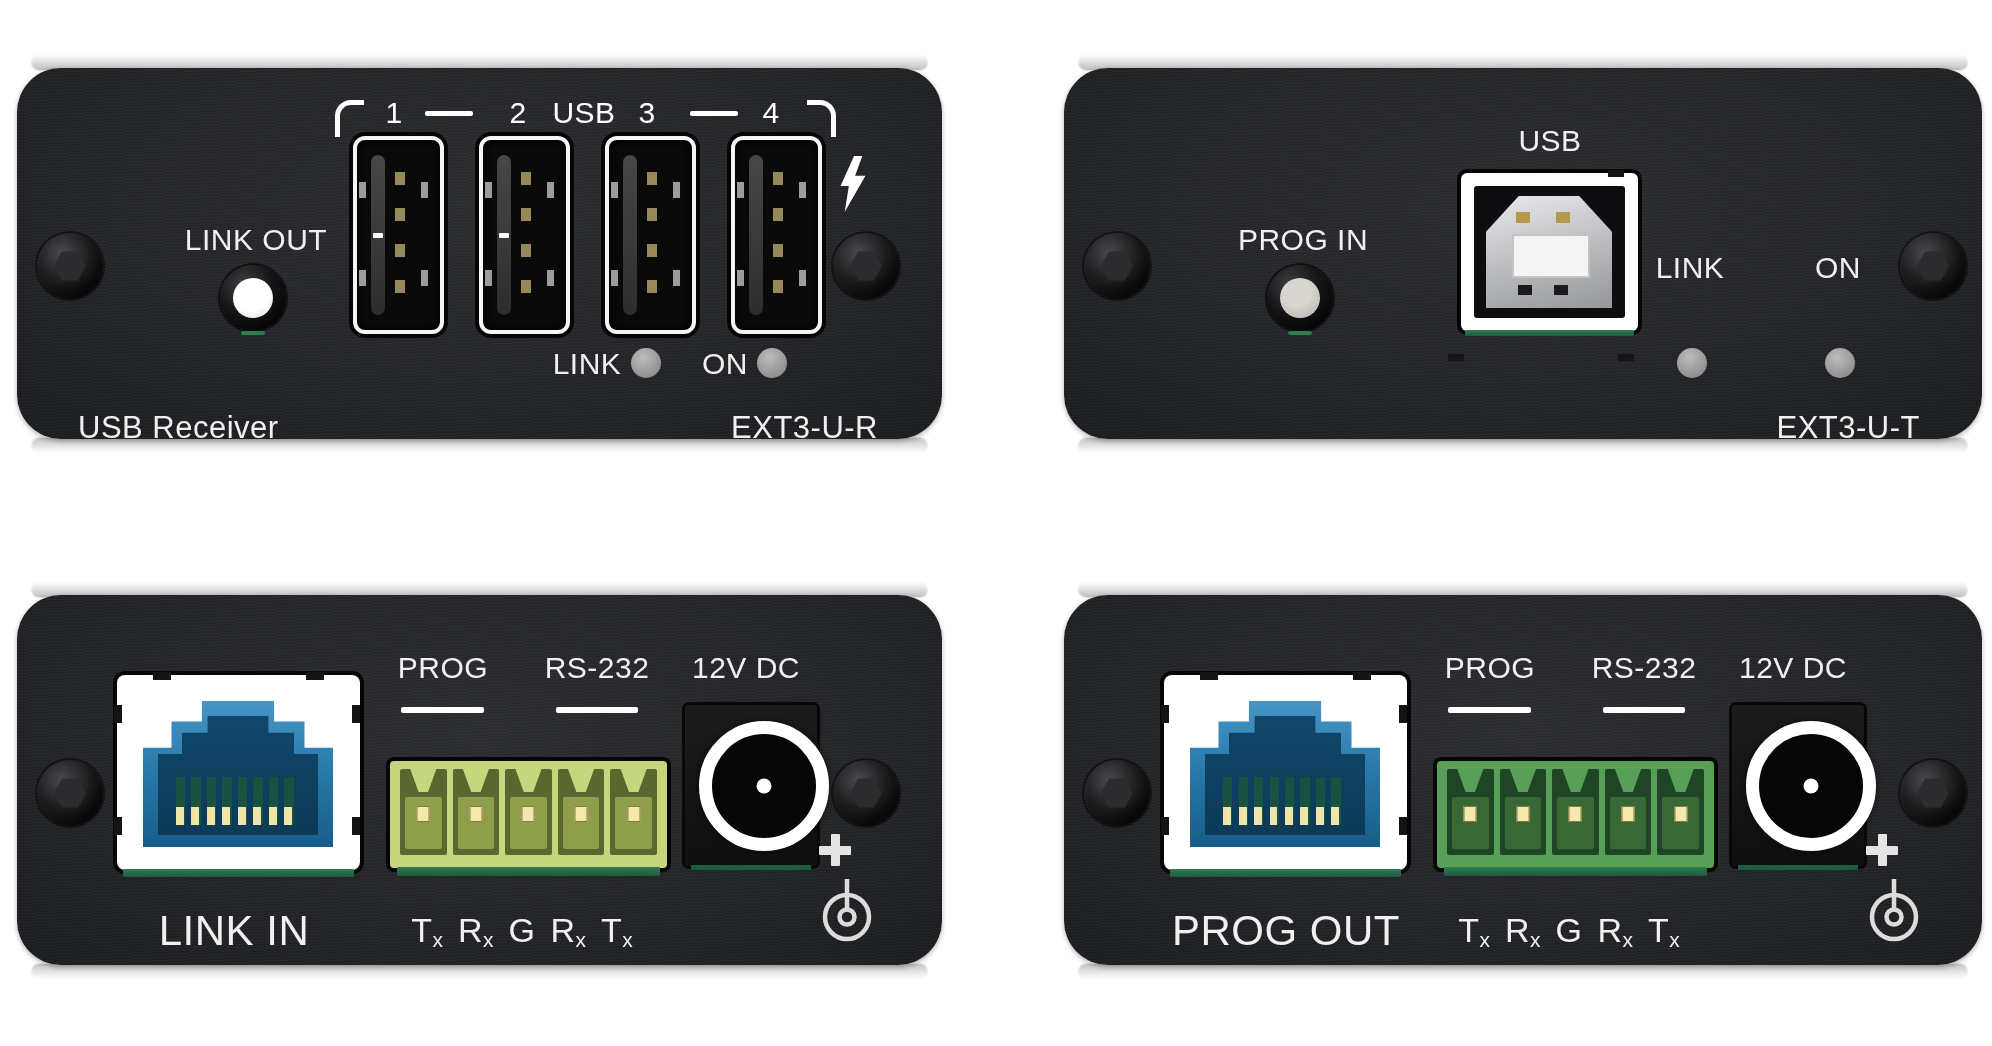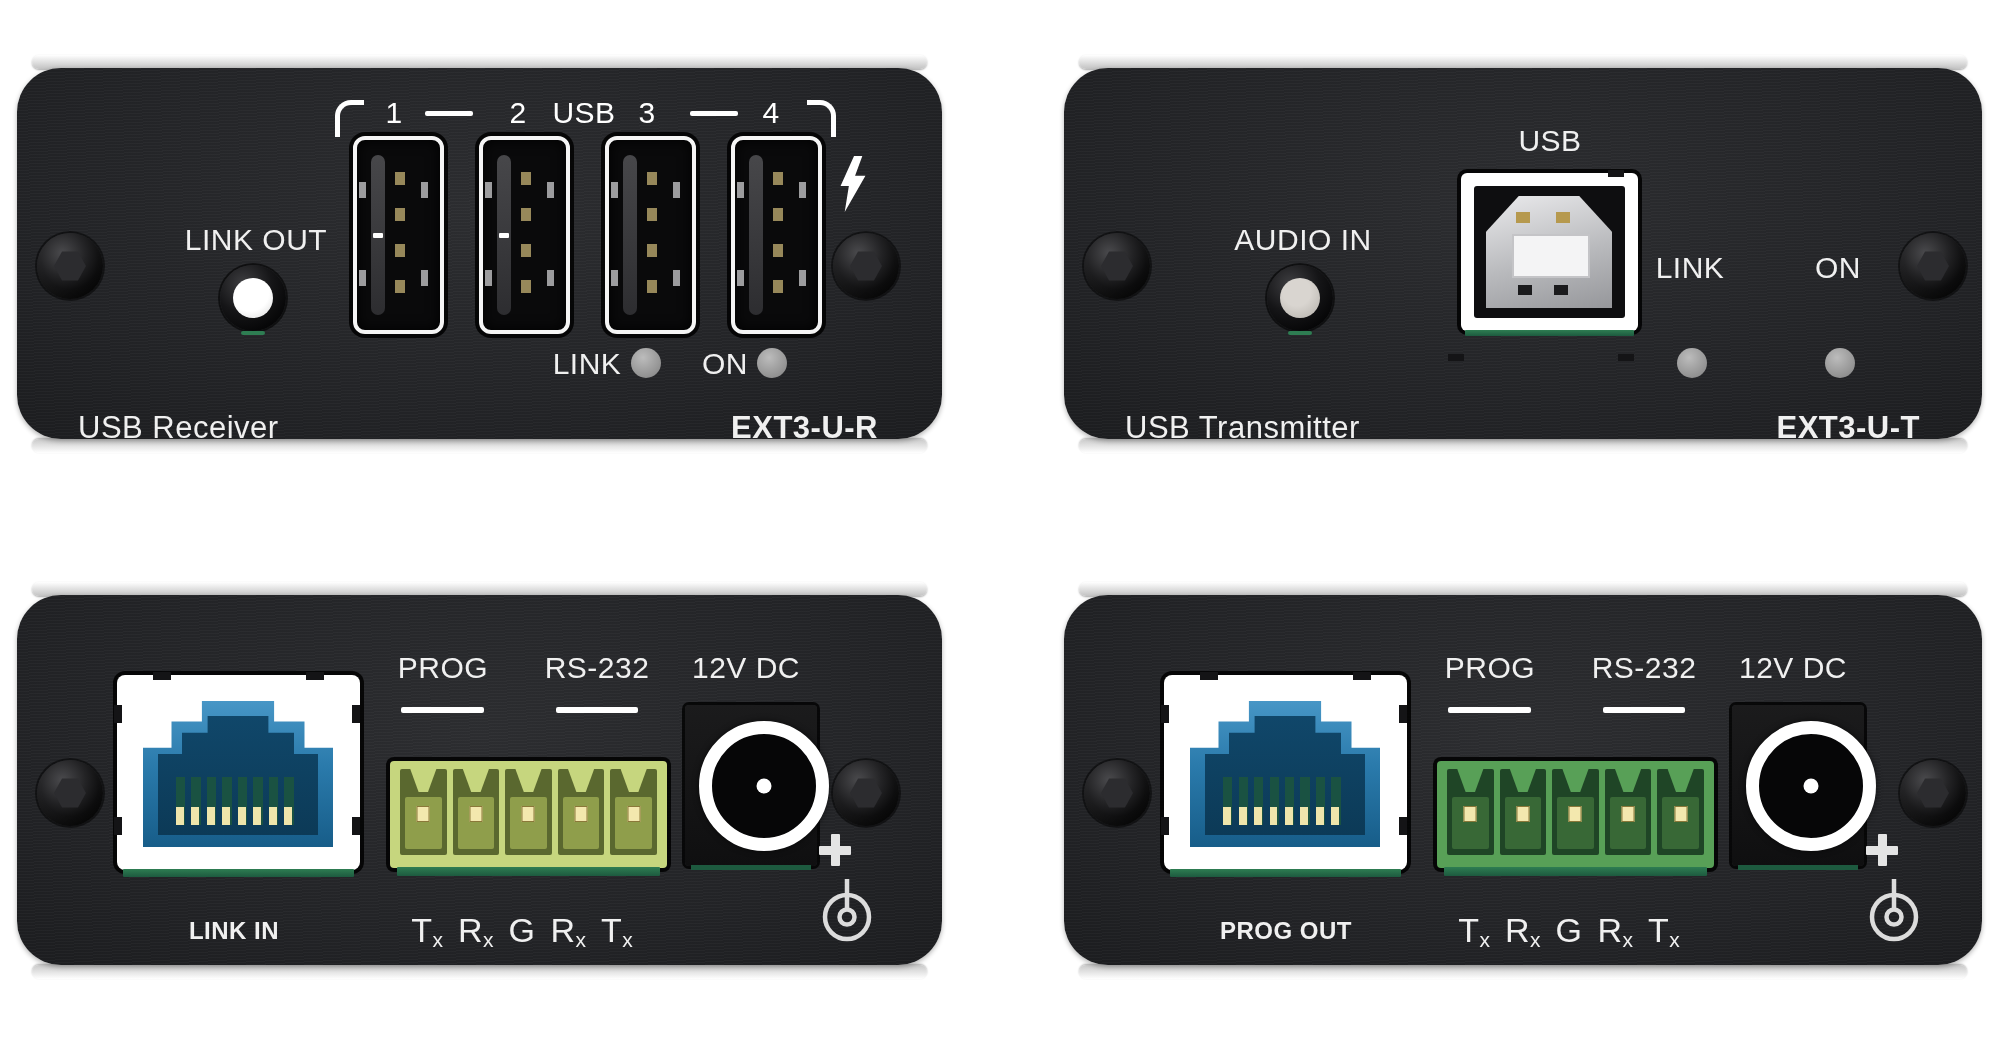--- a/index.html
+++ b/index.html
@@ -13,22 +13,22 @@
   .strip{position:absolute;left:15px;right:15px;height:14px;border-radius:7px;z-index:0;}
   .strip-top{top:0;background:linear-gradient(#ffffff,#c2c2c2);box-shadow:0 1px 2px rgba(0,0,0,.35);}
   .strip-bottom{bottom:0;background:linear-gradient(#c9c9c9,#ffffff);box-shadow:0 -1px 2px rgba(0,0,0,.3);}
   .plate{position:absolute;left:0;right:0;top:13px;bottom:14px;border-radius:44px;z-index:1;
     background:radial-gradient(120% 140% at 50% 38%, #2c2d30 0%, #222326 40%, #17181a 76%, #0c0c0d 100%);
     box-shadow:0 2px 5px rgba(0,0,0,.3);}
   .plate::before{content:"";position:absolute;inset:0;border-radius:inherit;
     background:repeating-linear-gradient(177deg, rgba(255,255,255,.028) 0 1px, rgba(0,0,0,0) 1px 3px);}
   .lbl{position:absolute;color:var(--text);white-space:nowrap;transform:translate(-50%,-50%);
        letter-spacing:.5px;}
-  .f30{font-size:30px;} .f31{font-size:31px;} .f32{font-size:24px;font-weight:bold;}
-  .model{font-weight:bold;transform:translate(0,-50%);}
+  .f30{font-size:30px;} .f31{font-size:31px;} .f32{font-size:42px;}
+  .model{font-weight:normal;transform:translate(0,-50%);}
   .name{transform:translate(0,-50%);}
   
   .screw{position:absolute;width:66px;height:66px;border-radius:50%;
     background:radial-gradient(circle at 38% 30%, #4a4a4d 0%, #232325 38%, #000 78%);
     box-shadow:0 0 0 2px rgba(0,0,0,.5), inset 0 -5px 8px rgba(255,255,255,.04);}
   .screw::after{content:"";position:absolute;left:50%;top:50%;width:32px;height:32px;
     transform:translate(-50%,-50%);background:#2c2c2f;
     clip-path:polygon(25% 5%,75% 5%,100% 50%,75% 95%,25% 95%,0% 50%);}
   
   .audio-jack{position:absolute;width:66px;height:66px;border-radius:50%;
@@ -185,21 +185,21 @@
     </div>
   </div>
 
   <div class="panel" style="left:1064px;top:55px;width:918px;height:398px">
     <div class="strip strip-top"></div>
     <div class="strip strip-bottom"></div>
     <div class="plate">
       <div class="screw" style="left:20px;top:165px"></div>
       <div class="screw" style="left:836px;top:165px"></div>
 
-      <div class="lbl f30" style="left:239px;top:172px">AUDIO IN</div>
+      <div class="lbl f30" style="left:239px;top:172px">PROG IN</div>
       <div class="audio-jack" style="left:203px;top:197px">
         <div class="jack-center jack-gray"></div>
       </div>
 
       <div class="lbl f30" style="left:486px;top:73px">USB</div>
 
       <div class="usbb" style="left:397px;top:105px">
         <div class="usbb-cavity">
           <div class="usbb-conn">
             <div class="usbb-tab-gold" style="left:30px"></div>
@@ -210,21 +210,20 @@
           </div>
         </div>
       </div>
       <div class="pcb-sliver" style="left:401px;top:262px;width:169px;height:6px"></div>
 
       <div class="lbl f30" style="left:626px;top:200px">LINK</div>
       <div class="lbl f30" style="left:774px;top:200px">ON</div>
       <div class="led" style="left:613px;top:280px"></div>
       <div class="led" style="left:761px;top:280px"></div>
 
-      <div class="lbl f31 name" style="left:61px;top:360px">USB Transmitter</div>
       <div class="lbl f31 model" style="right:62px;left:auto;top:360px">EXT3-U-T</div>
     </div>
   </div>
 
   <div class="panel" style="left:17px;top:582px;width:925px;height:397px">
     <div class="strip strip-top"></div>
     <div class="strip strip-bottom"></div>
     <div class="plate">
       <div class="screw" style="left:20px;top:165px"></div>
       <div class="screw" style="left:816px;top:165px"></div>

